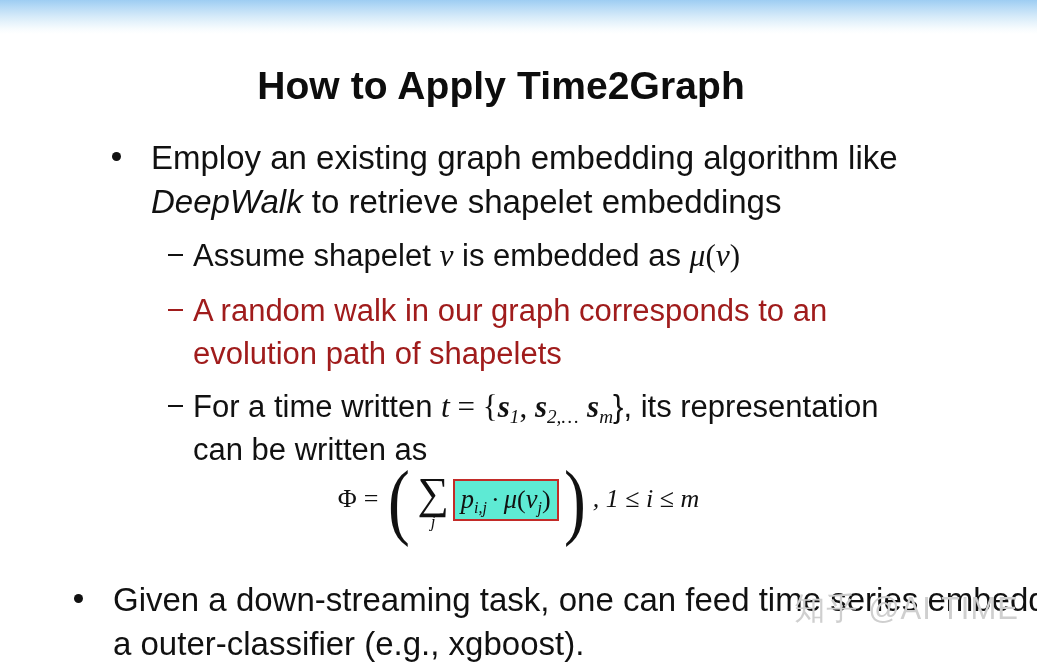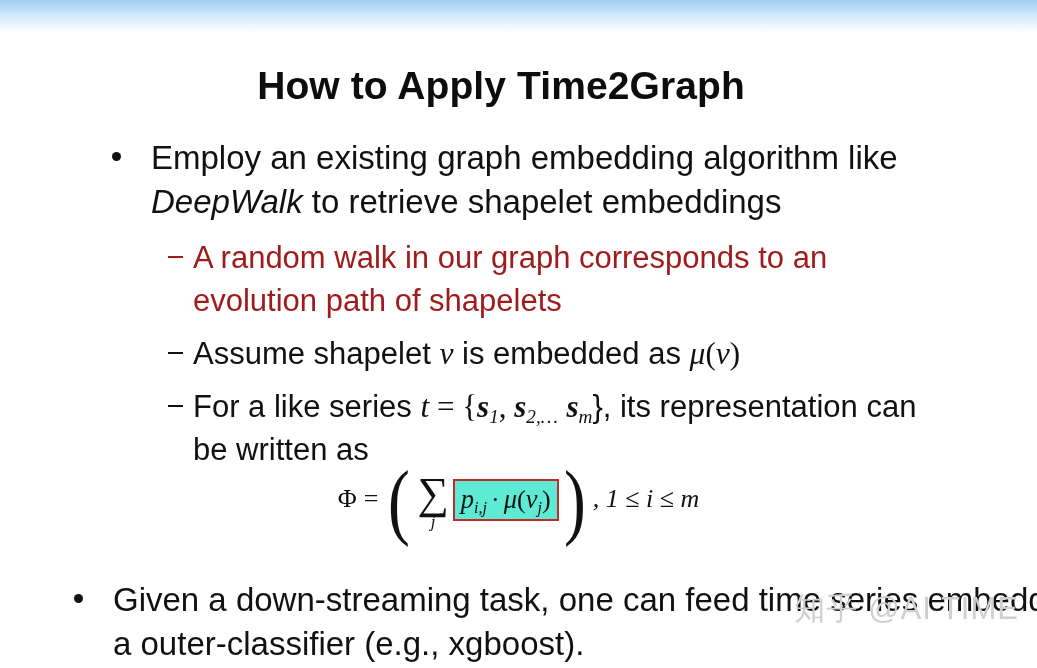--- a/index.html
+++ b/index.html
@@ -223,33 +223,33 @@
 
   <h1 id="slide-title">How to Apply Time2Graph</h1>
 
   <div id="body">
 
     <div class="lvl1">
       <span class="bullet-dot"></span>
       <span>Employ an existing graph embedding algorithm like </span><span class="italic">DeepWalk</span><span> to retrieve shapelet embeddings</span>
     </div>
 
+    <div class="lvl2" style="margin-top:10px;">
+      <span class="bullet-dash"></span>
+      <span>Assume shapelet </span><span class="mathit">v</span><span> is embedded as </span><span class="mathit">μ</span><span class="mathrm">(</span><span class="mathit">v</span><span class="mathrm">)</span>
+    </div>
+
     <div class="lvl2 red" style="margin-top:12px;">
       <span class="bullet-dash"></span>
       <span>A random walk in our graph corresponds to an evolution path of shapelets</span>
     </div>
 
     <div class="lvl2" style="margin-top:10px;">
       <span class="bullet-dash"></span>
-      <span>Assume shapelet </span><span class="mathit">v</span><span> is embedded as </span><span class="mathit">μ</span><span class="mathrm">(</span><span class="mathit">v</span><span class="mathrm">)</span>
-    </div>
-
-    <div class="lvl2" style="margin-top:10px;">
-      <span class="bullet-dash"></span>
-      <span>For a like series </span><span class="mathit">t</span><span class="mathrm"> = {</span><span class="mathit-b">s</span><sub class="msub">1</sub><span class="mathrm">, </span><span class="mathit-b">s</span><sub class="msub">2,…</sub><span> </span><span class="mathit-b">s</span><sub class="msub">m</sub><span>}, its representation can be written as</span>
+      <span>For a time written </span><span class="mathit">t</span><span class="mathrm"> = {</span><span class="mathit-b">s</span><sub class="msub">1</sub><span class="mathrm">, </span><span class="mathit-b">s</span><sub class="msub">2,…</sub><span> </span><span class="mathit-b">s</span><sub class="msub">m</sub><span>}, its representation can be written as</span>
     </div>
 
   </div>
 
   <div id="equation-row">
     <span class="eq-inner">
       <span class="eq-phi">Φ</span>
       <span class="eq-eq">=</span>
       <span class="paren">(</span>
       <span class="sum-wrap">

